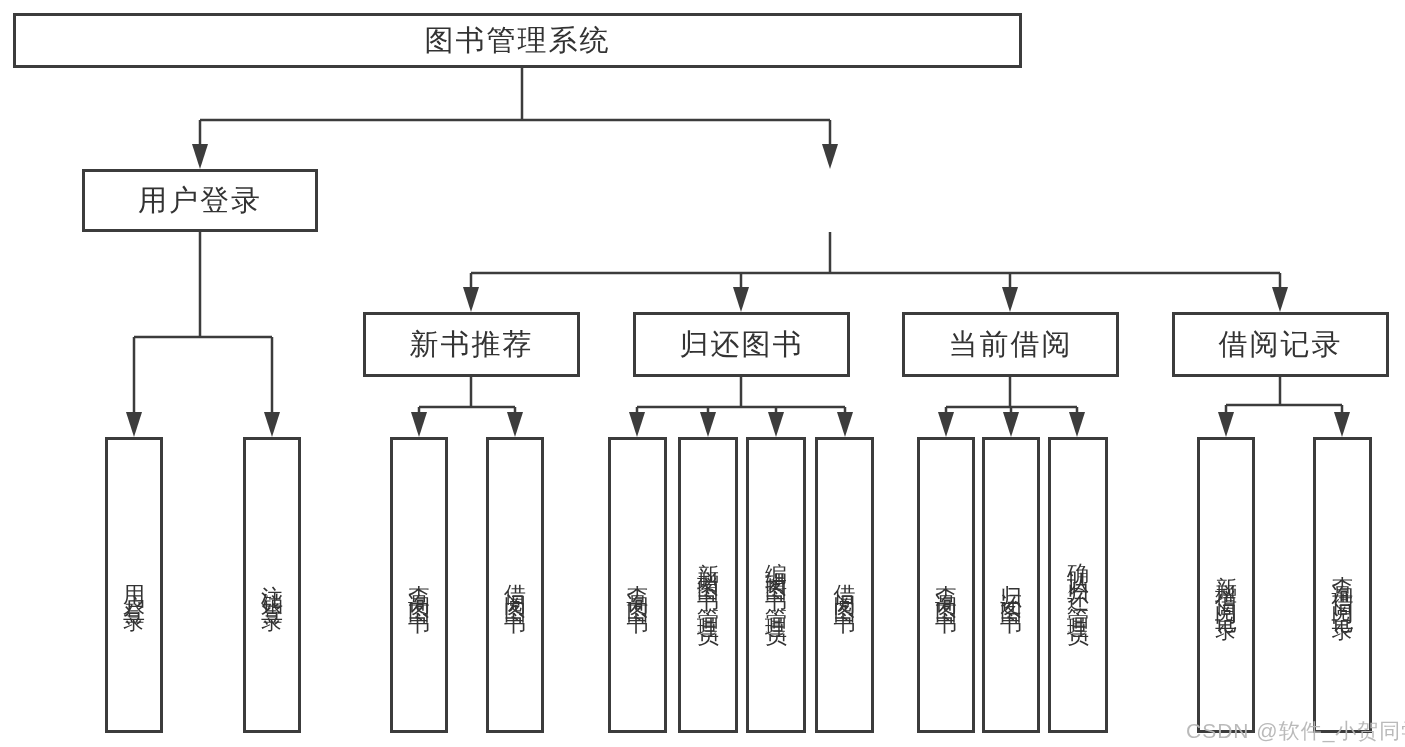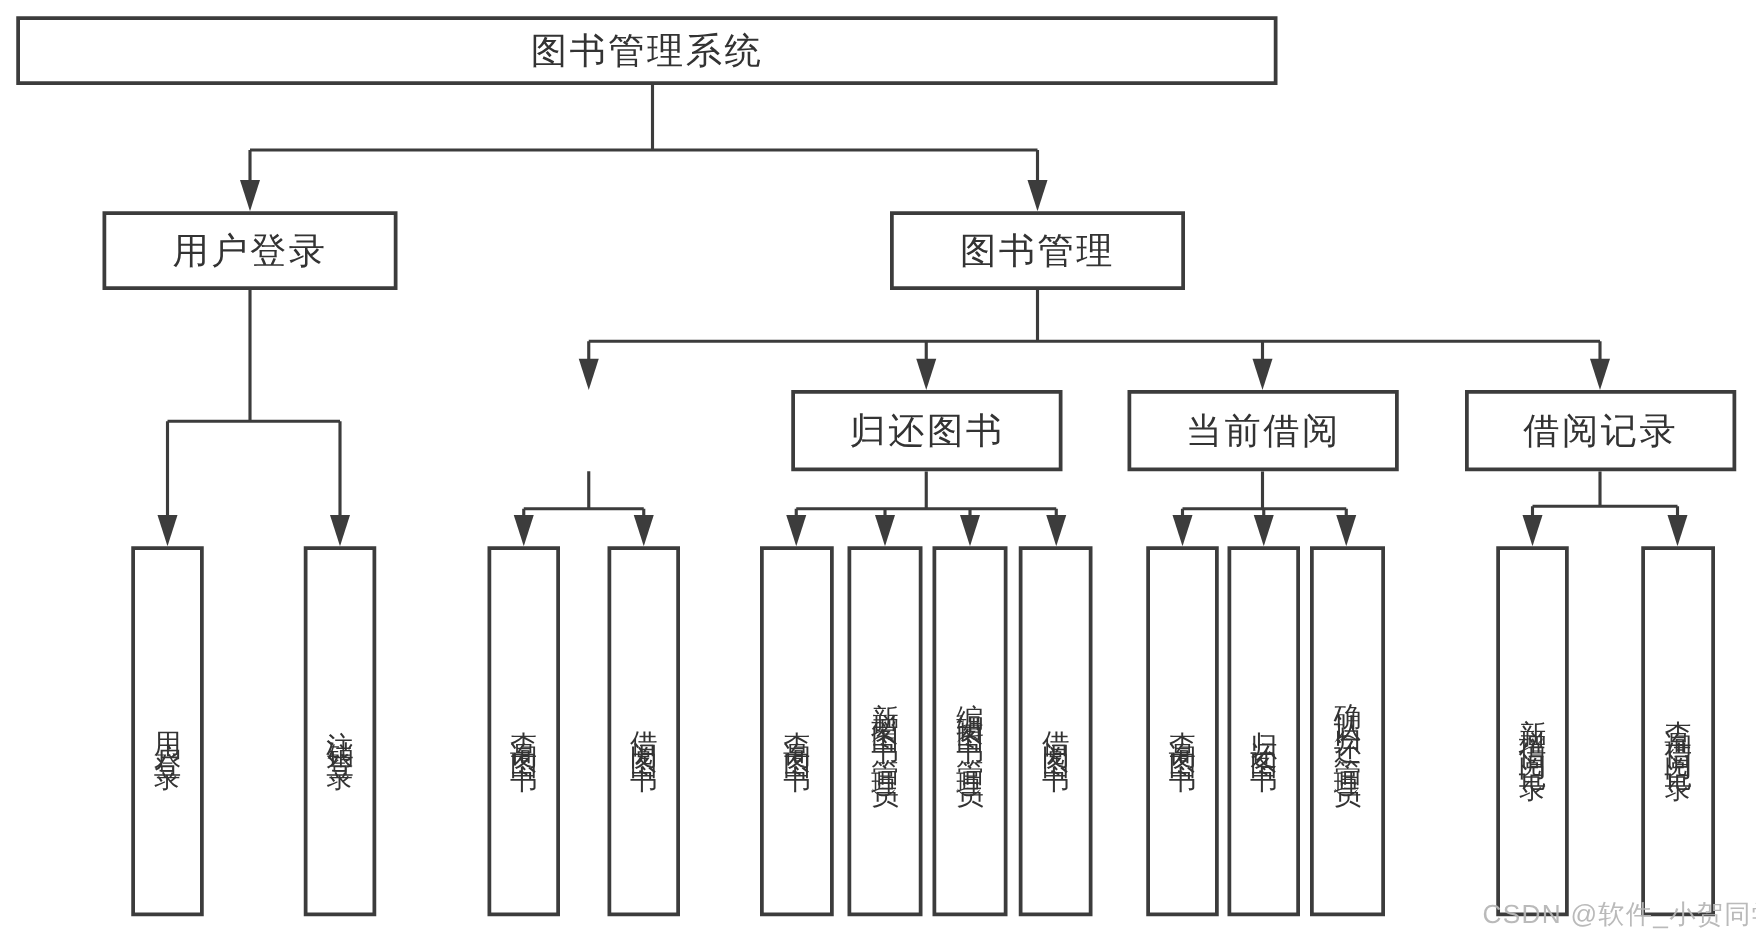--- a/index.html
+++ b/index.html
@@ -71,22 +71,22 @@
     <polygon points="1069,412 1085,412 1077,437" fill="#3c3c3c" stroke="none"></polygon>
 
     <path d="M1280 377 V405 M1226 405 H1342 M1226 405 V418 M1342 405 V418"></path>
     <polygon points="1218,412 1234,412 1226,437" fill="#3c3c3c" stroke="none"></polygon>
     <polygon points="1334,412 1350,412 1342,437" fill="#3c3c3c" stroke="none"></polygon>
   </svg>
 
   <div class="hbox" style="left:13px;top:13px;width:1009px;height:55px;">图书管理系统</div>
 
   <div class="hbox" style="left:82px;top:169px;width:236px;height:63px;">用户登录</div>
-  <div class="hbox" style="left:712px;top:169px;width:236px;height:63px;">图书管理</div>
 
+  <div class="hbox" style="left:363px;top:312px;width:217px;height:65px;">新书推荐</div>
   <div class="hbox" style="left:633px;top:312px;width:217px;height:65px;">归还图书</div>
   <div class="hbox" style="left:902px;top:312px;width:217px;height:65px;font-family:Liberation Serif, serif;">当前借阅</div>
   <div class="hbox" style="left:1172px;top:312px;width:217px;height:65px;">借阅记录</div>
 
   <div class="vbox" style="left:105px;top:437px;width:58px;height:296px;">
     <span>用户登录</span>
   </div>
   <div class="vbox" style="left:243px;top:437px;width:58px;height:296px;">
     <span>注销登录</span>
   </div>

